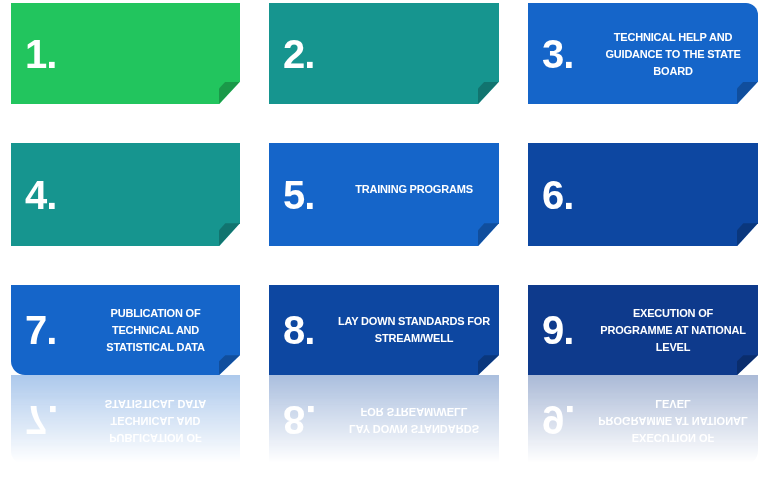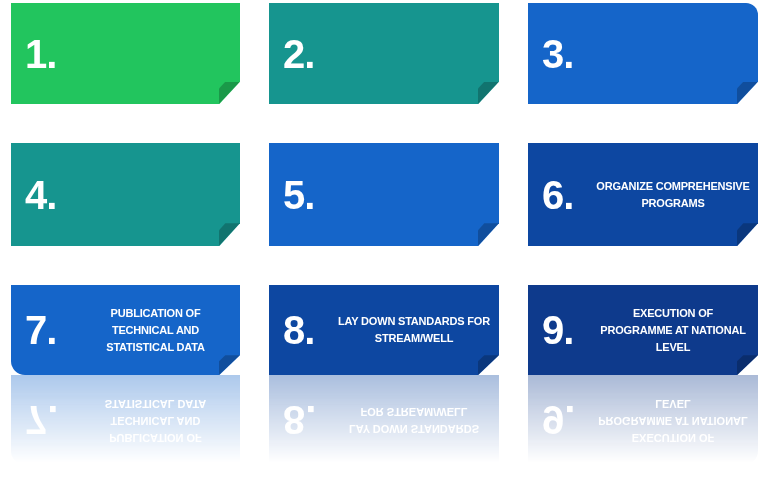--- a/index.html
+++ b/index.html
@@ -104,36 +104,37 @@
   <span class="fold"></span>
 </div>
 
 <div class="card" style="left:269px; top:3px; width:230px; height:101px; background:#16958f;">
   <span class="num">2.</span>
   <span class="fold"></span>
 </div>
 
 <div class="card" style="left:528px; top:3px; width:230px; height:101px; background:#1565c9; border-top-right-radius:12px;">
   <span class="num">3.</span>
+  <span class="label">TECHNICAL HELP AND GUIDANCE TO THE STATE BOARD</span>
   <span class="fold"></span>
 </div>
 
 <div class="card" style="left:11px; top:143px; width:229px; height:103px; background:#16958f;">
   <span class="num">4.</span>
   <span class="fold"></span>
 </div>
 
 <div class="card" style="left:269px; top:143px; width:230px; height:103px; background:#1565c9;">
   <span class="num">5.</span>
+  <span class="label top">TRAINING PROGRAMS</span>
   <span class="fold"></span>
 </div>
 
 <div class="card" style="left:528px; top:143px; width:230px; height:103px; background:#0d47a1;">
   <span class="num">6.</span>
-  <span class="label">ORGANIZE COMPREHENSIVE PROGRAMS</span>
   <span class="fold"></span>
 </div>
 
 <div class="card" style="left:11px; top:285px; width:229px; height:90px; background:#1565c9; border-bottom-left-radius:14px;">
   <span class="num">7.</span>
   <span class="label">PUBLICATION OF TECHNICAL AND STATISTICAL DATA</span>
   <span class="fold"></span>
 </div>
 
 <div class="card" style="left:269px; top:285px; width:230px; height:90px; background:#0d47a1;">

